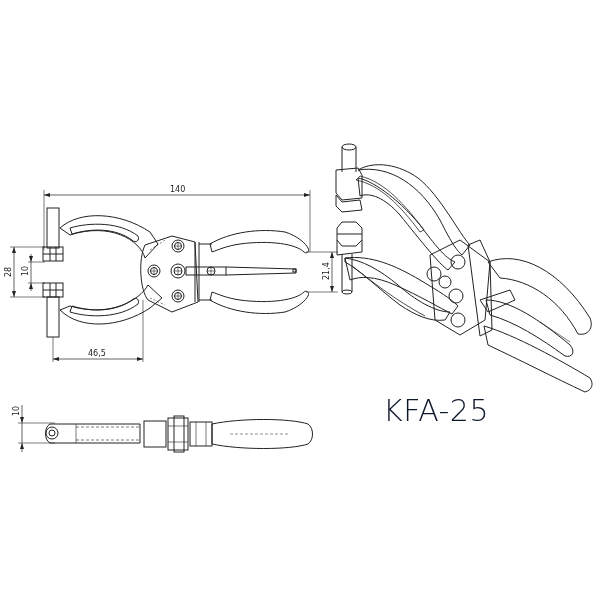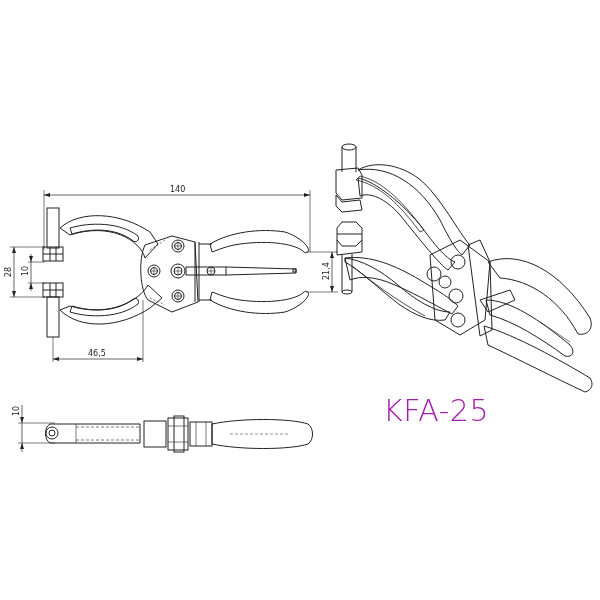--- a/index.html
+++ b/index.html
@@ -1,19 +1,19 @@
 <!DOCTYPE html>
 <html><head>
 <meta charset="utf-8">
 <style>
   html,body{margin:0;padding:0;background:#ffffff;}
   body{width:600px;height:600px;position:relative;overflow:hidden;font-family:"DejaVu Sans",sans-serif;}
   svg{position:absolute;left:0;top:0;}
   .dim{font-family:"DejaVu Sans",sans-serif;font-size:8px;fill:#222;}
-  .title{position:absolute;left:383px;top:393px;font-family:"DejaVu Sans",sans-serif;font-size:30px;color:#a21caf;letter-spacing:0.5px;font-weight:300;}
+  .title{position:absolute;left:383px;top:393px;font-family:"DejaVu Sans",sans-serif;font-size:30px;color:#0f172a;letter-spacing:0.5px;font-weight:300;}
 </style>
 </head>
 <body>
 
 <svg width="600" height="600" viewBox="0 0 600 600" fill="none" stroke="#222" stroke-width="1">
 
   <g>
 
     <line x1="44" y1="195" x2="310" y2="195" stroke-width="0.7"></line>
     <polygon points="44,195 50,193 50,197" fill="#222" stroke="none"></polygon>

